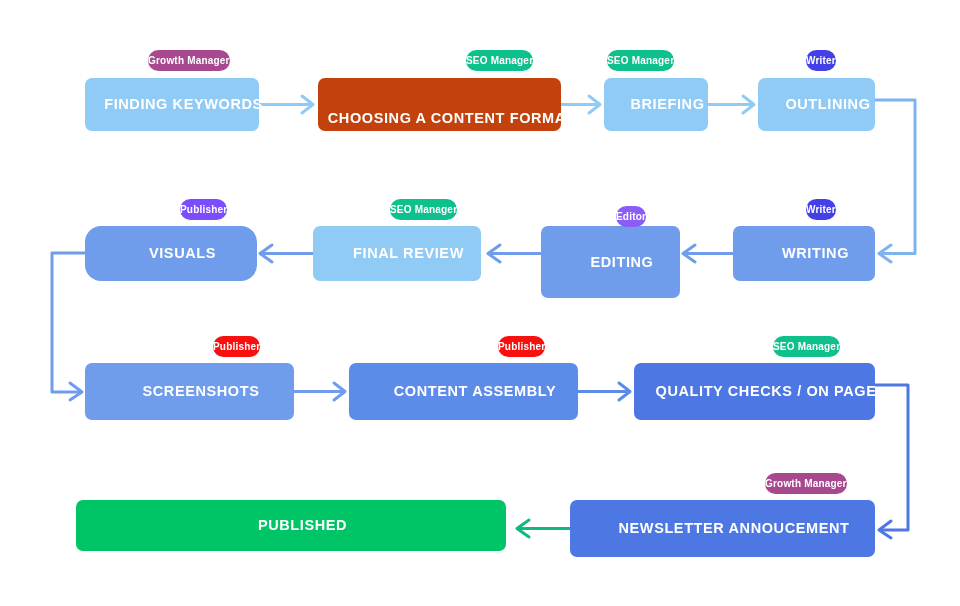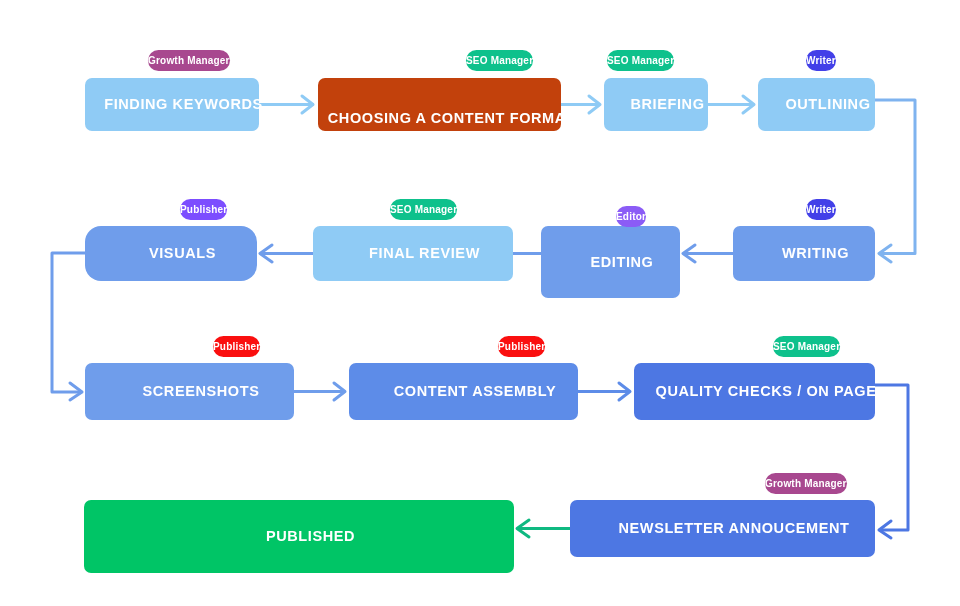--- a/index.html
+++ b/index.html
@@ -162,21 +162,21 @@
       </div>
       <div class="badge" style="left: 806px; top: 199px; background: rgb(67, 64, 232);">
         <span>Writer</span>
       </div>
       <div class="node" style="left: 541px; top: 226px; width: 139px; height: 72px; background: rgb(111, 157, 235);">
         <span class="node-label">EDITING</span>
       </div>
       <div class="badge" style="left: 616px; top: 206px; background: #8b5cf6; justify-content: flex-end;">
         <span>Editor</span>
       </div>
-      <div class="node" style="left: 313px; top: 226px; width: 200px; height: 55px; background: rgb(143, 203, 245);">
+      <div class="node" style="left: 313px; top: 226px; width: 168px; height: 55px; background: rgb(143, 203, 245);">
         <span class="node-label">FINAL REVIEW</span>
       </div>
       <div class="badge" style="left: 390px; top: 199px; background: rgb(14, 193, 140);">
         <span>SEO Manager</span>
       </div>
       <div class="node" style="left: 85px; top: 226px; width: 172px; height: 55px; background: rgb(111, 157, 235); border-radius: 16px;">
         <span class="node-label">VISUALS</span>
       </div>
       <div class="badge" style="left: 180px; top: 199px; background: rgb(124, 77, 255);">
         <span>Publisher</span>
@@ -198,18 +198,18 @@
       </div>
       <div class="badge" style="left: 773px; top: 336px; background: rgb(14, 193, 140);">
         <span>SEO Manager</span>
       </div>
       <div class="node" style="left: 570px; top: 500px; width: 305px; height: 57px; background: rgb(77, 119, 227);">
         <span class="node-label">NEWSLETTER ANNOUCEMENT</span>
       </div>
       <div class="badge" style="left: 765px; top: 473px; background: rgb(168, 72, 143);">
         <span>Growth Manager</span>
       </div>
-      <div class="node" style="left: 84px; top: 500px; width: 430px; height: 73px; background: rgb(0, 197, 102);">
+      <div class="node" style="left: 76px; top: 500px; width: 430px; height: 51px; background: rgb(0, 197, 102);">
         <span class="node-label">PUBLISHED</span>
       </div>
     </div>
 
 </div>
 
 </body></html>

